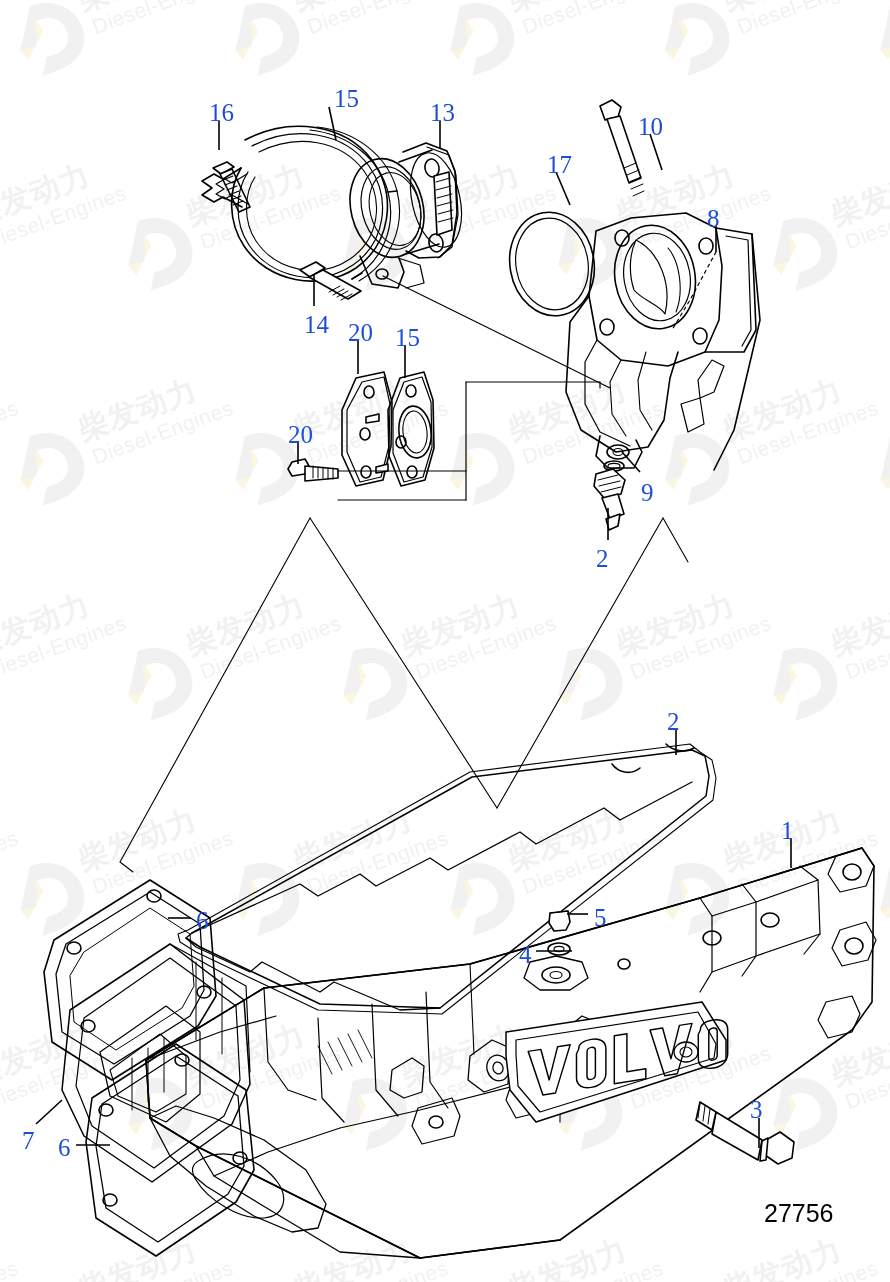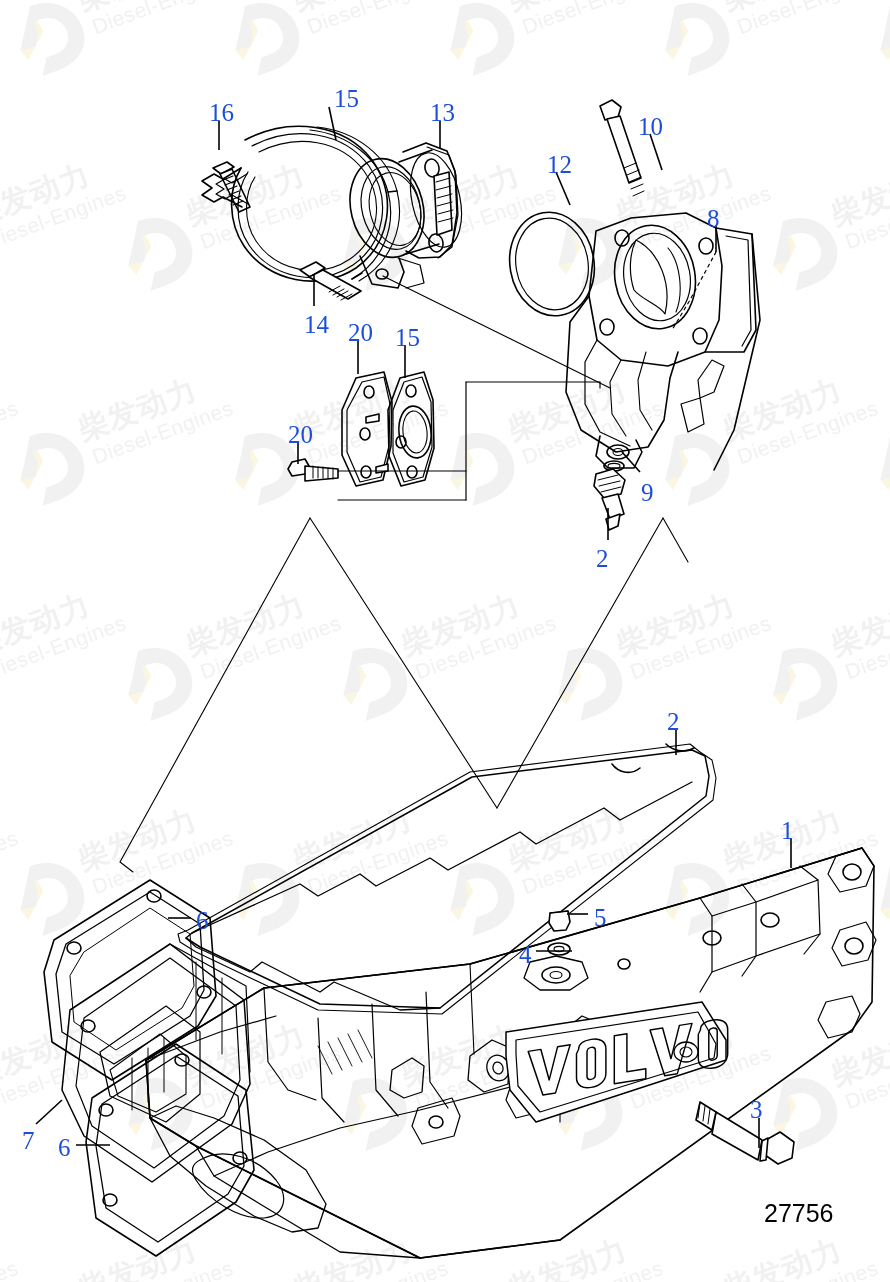--- a/index.html
+++ b/index.html
@@ -748,21 +748,21 @@
       <div class="callout" style="left: 750px; top: 1097px;">3</div>
       <div class="callout" style="left: 519px; top: 942px;">4</div>
       <div class="callout" style="left: 594px; top: 905px;">5</div>
       <div class="callout" style="left: 196px; top: 908px;">6</div>
       <div class="callout" style="left: 58px; top: 1135px;">6</div>
       <div class="callout" style="left: 22px; top: 1128px;">7</div>
       <div class="callout" style="left: 707px; top: 206px;">8</div>
       <div class="callout" style="left: 641px; top: 480px;">9</div>
       <div class="callout" style="left: 596px; top: 546px;">2</div>
       <div class="callout" style="left: 638px; top: 114px;">10</div>
-      <div class="callout" style="left: 547px; top: 152px;">12</div>
+      <div class="callout" style="left: 547px; top: 152px;">17</div>
       <div class="callout" style="left: 430px; top: 100px;">13</div>
       <div class="callout" style="left: 304px; top: 312px;">14</div>
       <div class="callout" style="left: 334px; top: 86px;">15</div>
       <div class="callout" style="left: 209px; top: 100px;">16</div>
       <div class="callout" style="left: 395px; top: 325px;">15</div>
       <div class="callout" style="left: 348px; top: 320px;">20</div>
       <div class="callout" style="left: 288px; top: 422px;">20</div>
     </div>
 
   <div id="figure-number">27756</div>

